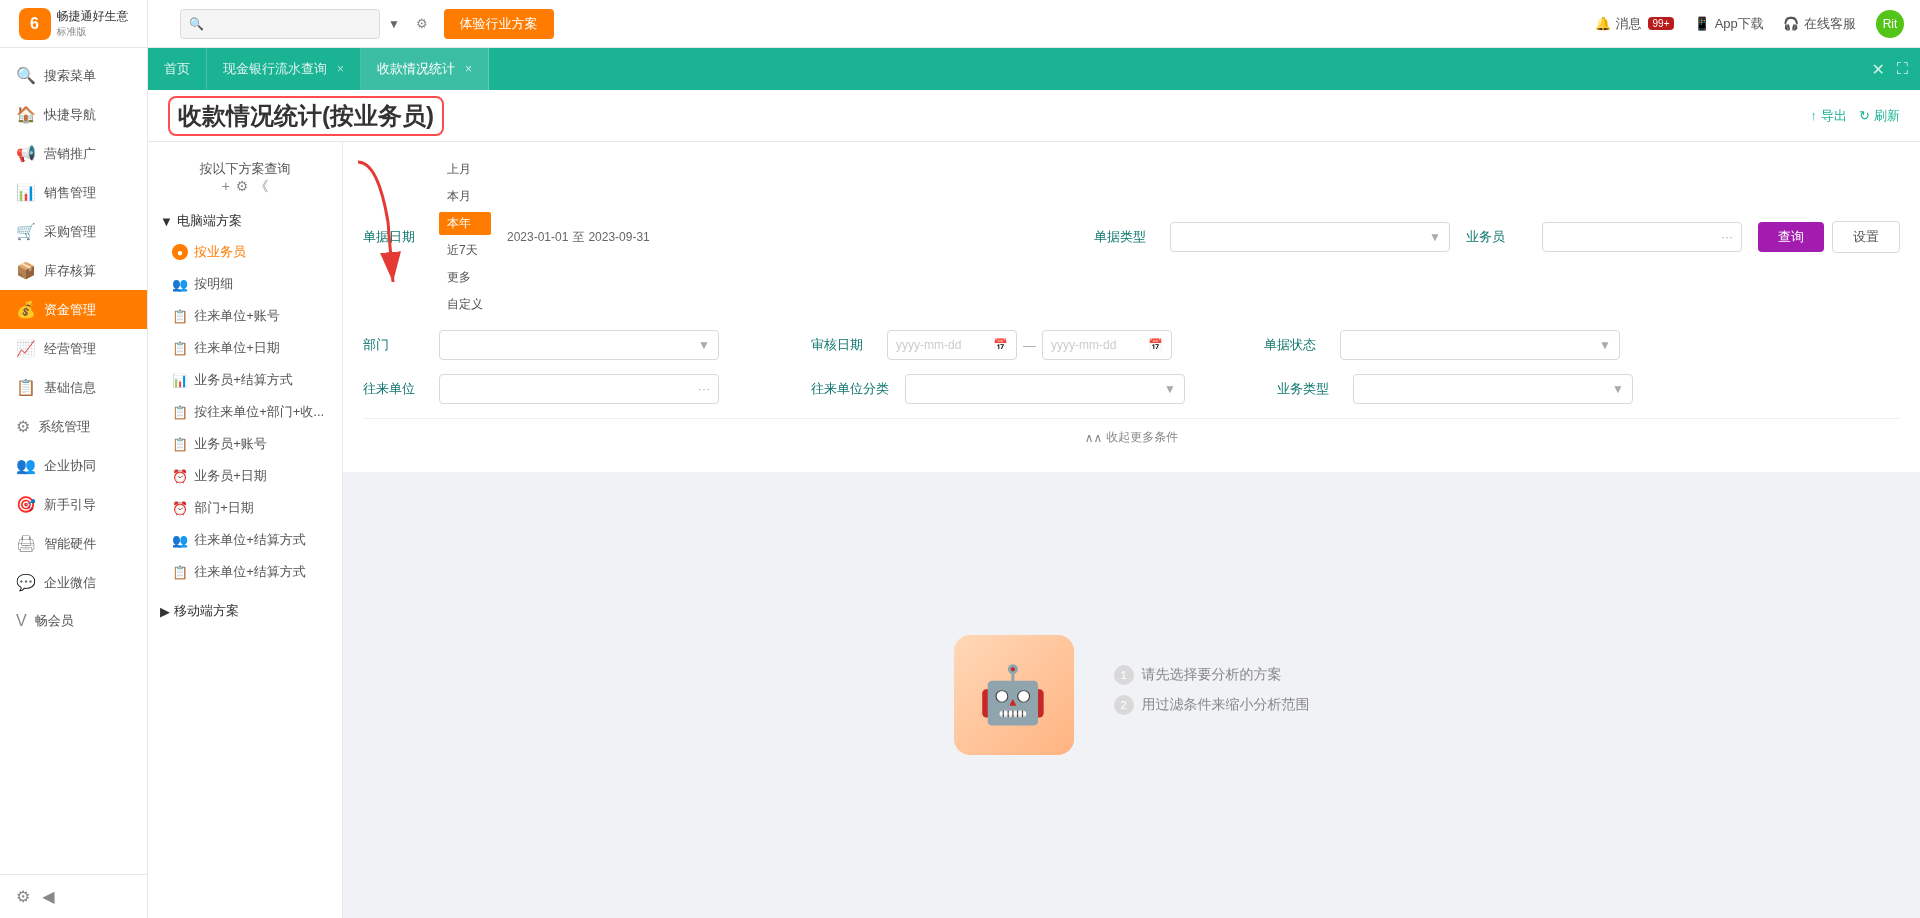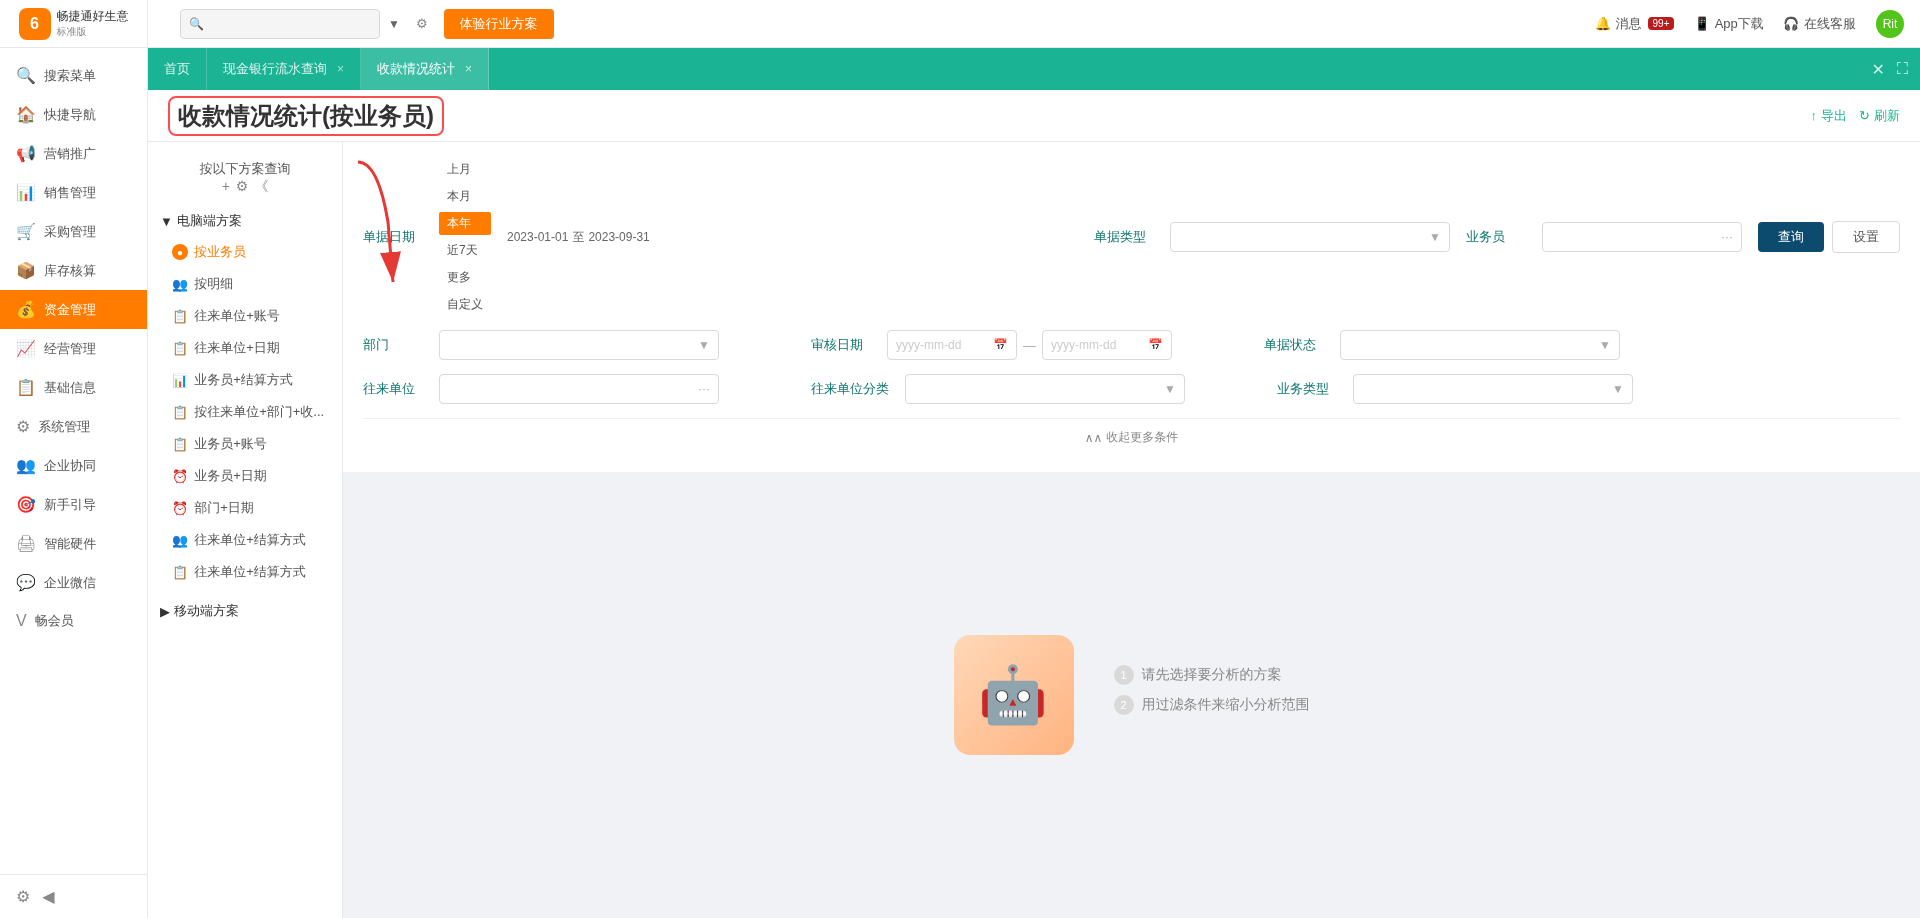--- a/index.html
+++ b/index.html
@@ -305,21 +305,21 @@
       color: #999;
       background: #fff;
       width: 130px;
       display: flex; align-items: center; justify-content: space-between;
     }
     .dash { color: #aaa; }
     .filter-actions {
       display: flex; gap: 8px; align-items: center;
     }
     .btn-query {
-      background: #0c4a6e;
+      background: #a21caf;
       color: white;
       border: none;
       border-radius: 4px;
       padding: 6px 20px;
       font-size: 13px;
       cursor: pointer;
     }
     .btn-settings {
       background: #fff;
       color: #555;

